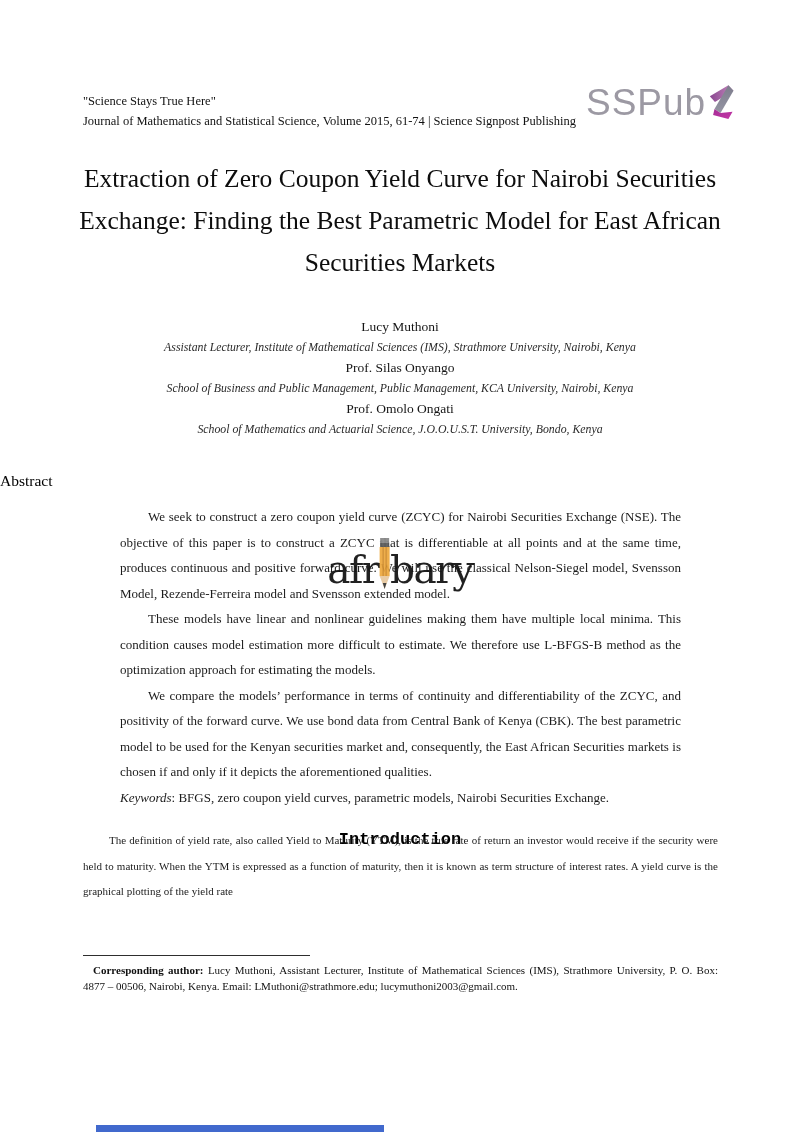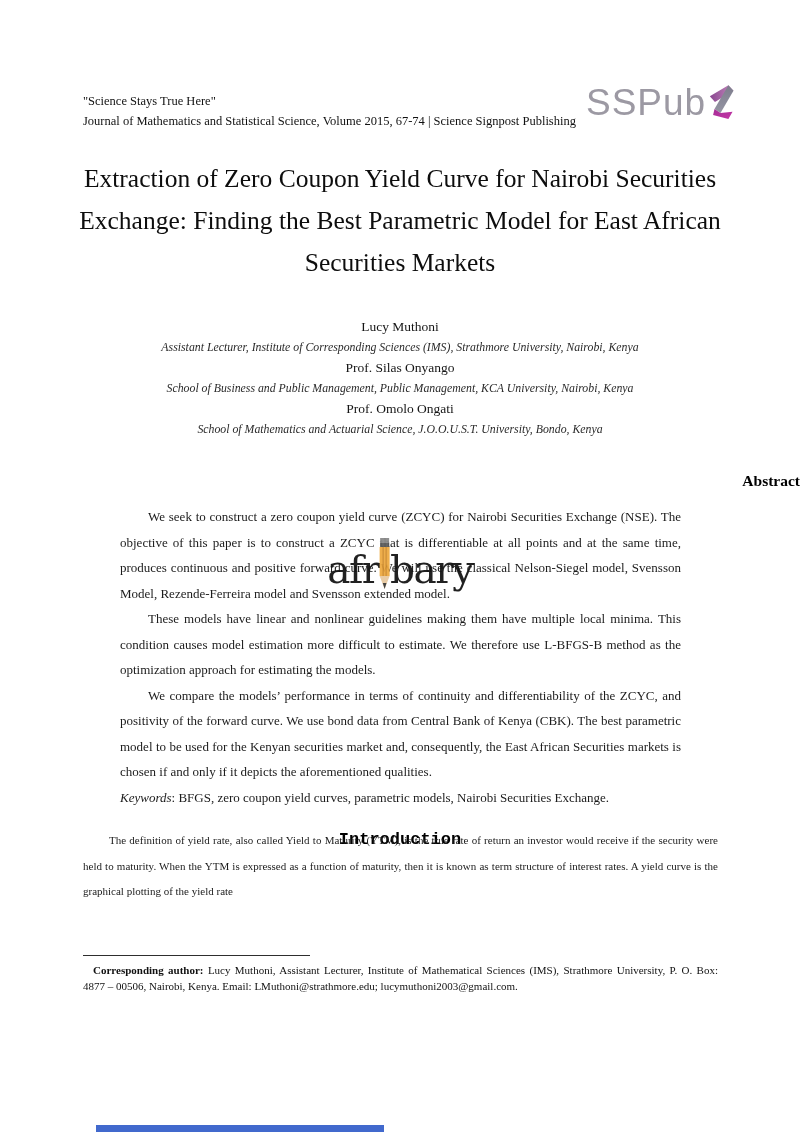--- a/index.html
+++ b/index.html
@@ -32,21 +32,21 @@
     margin:0;text-align:center;
     font-size:25.5px;line-height:42px;font-weight:400;color:#0d0d0d;
   }
   
   .authors{position:absolute;top:316px;left:0;width:800px;text-align:center;}
   .author-name{font-size:13.5px;line-height:21px;color:#151515;}
   .author-affil{font-size:11.8px;font-style:italic;line-height:20px;color:#2a2a2a;}
   
   .abstract-heading{
     position:absolute;top:472px;left:0;width:800px;margin:0;
-    text-align:right;font-size:15.5px;font-weight:700;color:#000;
+    text-align:left;font-size:15.5px;font-weight:400;color:#000;
   }
   .abstract-body{
     position:absolute;top:504px;left:120px;width:561px;
     font-size:13px;line-height:25.5px;text-align:justify;
   }
   .abstract-body p{margin:0;text-indent:28px;}
   .abstract-body p.keywords{text-indent:0;}
   
   .intro-heading{
     position:absolute;top:830px;left:0;width:800px;margin:0;
@@ -76,21 +76,21 @@
     background:#4169cd;
   }
 </style>
 </head>
 <body>
 
 <div class="page">
 
   <div class="masthead-text">
     <div>"Science Stays True Here"</div>
-    <div>Journal of Mathematics and Statistical Science, Volume 2015, 67-74 | Science Signpost Publishing</div>
+    <div>Journal of Mathematics and Statistical Science, Volume 2015, 61-74 | Science Signpost Publishing</div>
   </div>
 
   <div class="logo">
     <span class="logo-text">SSPub</span>
     <svg class="ribbon" width="58" height="78" viewBox="0 0 60 80">
       <defs>
         <linearGradient id="gTop" x1="0" y1="0" x2="1" y2="0">
           <stop offset="0" stop-color="#8a4790"></stop>
           <stop offset="1" stop-color="#c489bd"></stop>
         </linearGradient>
@@ -106,21 +106,21 @@
       <path d="M4,30 L44,6 L55,18 L15,42 Z" fill="url(#gTop)"></path>
       <path d="M44,6 L55,18 L27,66 L14,57 Z" fill="url(#gMid)"></path>
       <path d="M14,57 L27,66 L53,63 L44,79 L11,70 Z" fill="url(#gBot)"></path>
     </svg>
   </div>
 
   <h1 class="paper-title">Extraction of Zero Coupon Yield Curve for Nairobi Securities Exchange: Finding the Best Parametric Model for East African Securities Markets</h1>
 
   <div class="authors">
     <div class="author-name">Lucy Muthoni</div>
-    <div class="author-affil">Assistant Lecturer, Institute of Corresponding Sciences (IMS), Strathmore University, Nairobi, Kenya</div>
+    <div class="author-affil">Assistant Lecturer, Institute of Mathematical Sciences (IMS), Strathmore University, Nairobi, Kenya</div>
     <div class="author-name">Prof. Silas Onyango</div>
     <div class="author-affil">School of Business and Public Management, Public Management, KCA University, Nairobi, Kenya</div>
     <div class="author-name">Prof. Omolo Ongati</div>
     <div class="author-affil">School of Mathematics and Actuarial Science, J.O.O.U.S.T. University, Bondo, Kenya</div>
   </div>
 
   <h2 class="abstract-heading">Abstract</h2>
   <div class="abstract-body">
     <p>We seek to construct a zero coupon yield curve (ZCYC) for Nairobi Securities Exchange (NSE). The objective of this paper is to construct a ZCYC that is differentiable at all points and at the same time, produces continuous and positive forward curve. We will use the classical Nelson-Siegel model, Svensson Model, Rezende-Ferreira model and Svensson extended model.</p>
     <p>These models have linear and nonlinear guidelines making them have multiple local minima. This condition causes model estimation more difficult to estimate. We therefore use L-BFGS-B method as the optimization approach for estimating the models.</p>

